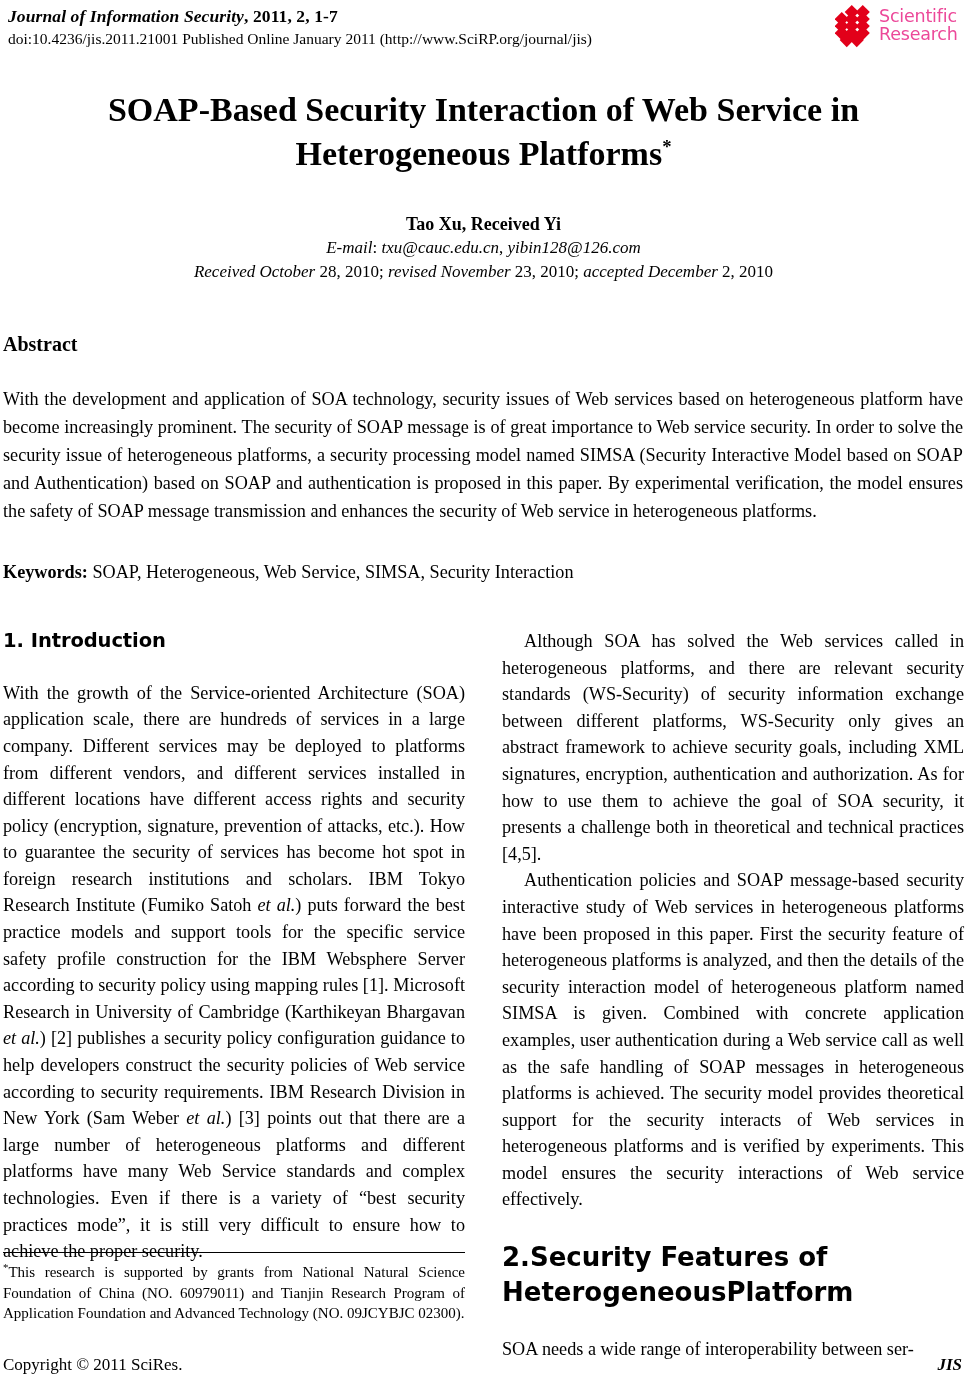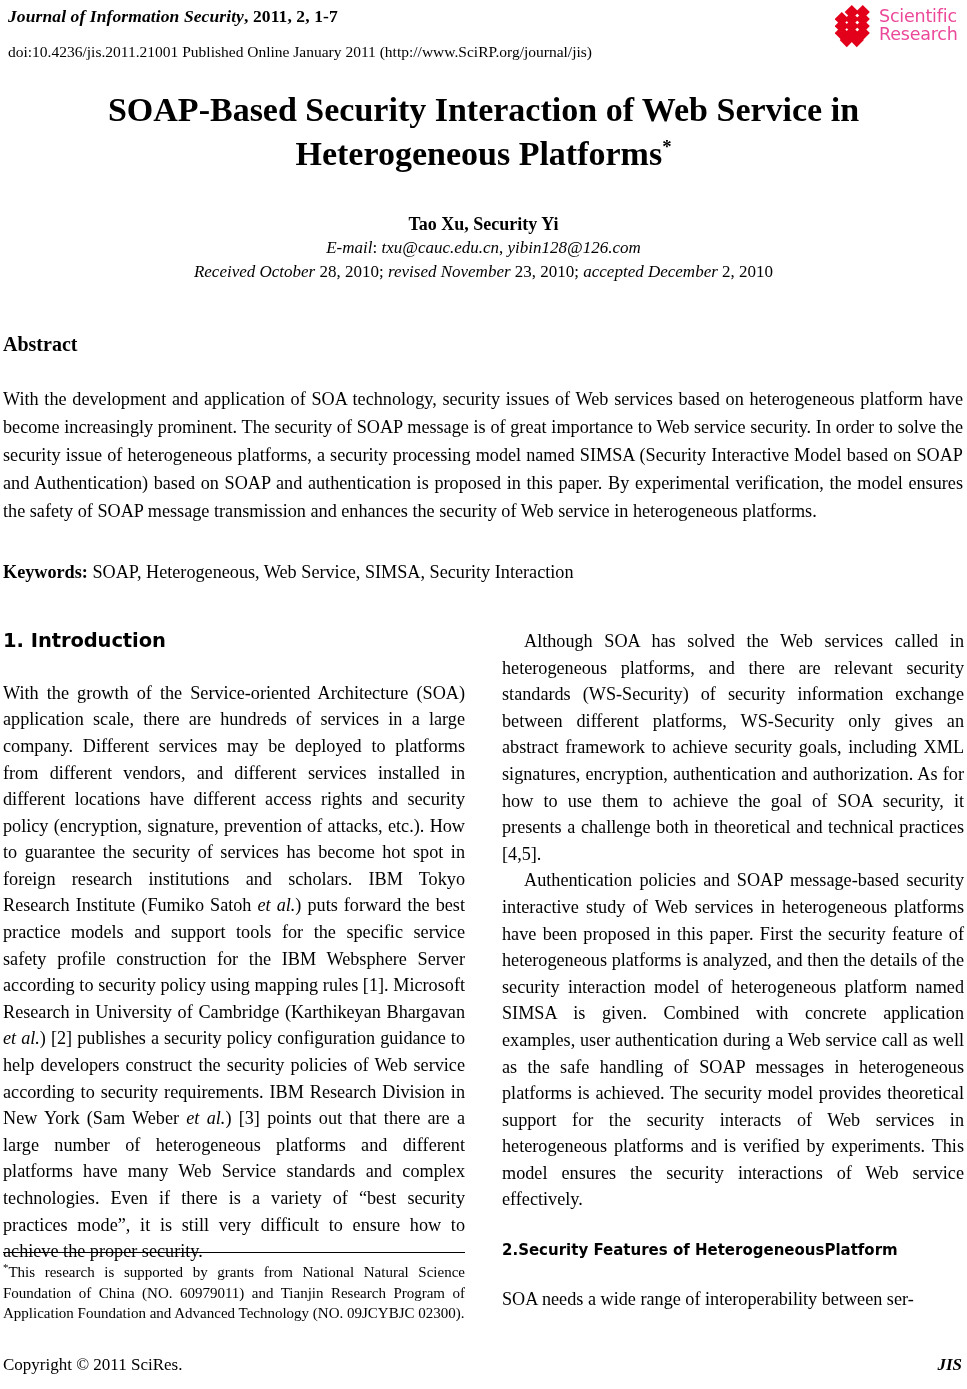--- a/index.html
+++ b/index.html
@@ -42,21 +42,21 @@
     line-height: 1.25;
     white-space: nowrap;
   }
   .masthead-journal .upright {
     font-style: normal;
   }
   .masthead-doi {
     font-family: "Liberation Serif", "DejaVu Serif", serif;
     font-size: 15.5px;
     line-height: 1.3;
-    margin-top: 14px;
+    margin-top: 1px;
     white-space: nowrap;
   }
 
   
   .logo {
     position: absolute;
     right: 0px;
     top: 2px;
     width: 132px;
     height: 48px;
@@ -201,21 +201,21 @@
     font-family: Liberation Serif, serif;
   }
   .col p.indent { text-indent: 22px; }
   .col p + p { margin-top: 0; }
 
   .col i, .col em { font-style: italic; }
 
   h2.section-head-2 {
     font-family: "DejaVu Sans", "Liberation Sans", sans-serif;
     font-weight: bold;
-    font-size: 15px;
+    font-size: 26px;
     line-height: 1.34;
     margin: 27px 0 26px 0;
     text-align: left;
   }
 
   
   .footnote {
     position: absolute;
     left: 3px;
     top: 1252px;
@@ -287,21 +287,21 @@
       <div>Scientific</div>
       <div>Research</div>
     </div>
   </div>
 
   <div class="title-block">
     <h1 class="paper-title"><span>SOAP-Based Security Interaction of Web Service in Heterogeneous Platforms</span><sup>*</sup></h1>
   </div>
 
   <div class="author-block">
-    <div class="authors">Tao Xu, Security Yi</div>
+    <div class="authors">Tao Xu, Received Yi</div>
     <div class="email-line"><span>E-mail</span><span class="upright">: </span><span>txu@cauc.edu.cn</span><span class="upright">, </span><span>yibin128@126.com</span></div>
     <div class="dates-line"><span>Received October</span><span class="upright">&nbsp;</span><span class="upright">28, 2010;</span>
       <span>revised November</span><span class="upright">&nbsp;</span><span class="upright">23, 2010;</span> <span>accepted December</span><span class="upright">&nbsp;</span><span class="upright">2, 2010</span></div>
   </div>
 
   <div class="abstract-head">Abstract</div>
   <div class="abstract-body">With the development and application of SOA technology, security issues of Web services based on heterogeneous platform have become increasingly prominent. The security of SOAP message is of great importance to Web service security. In order to solve the security issue of heterogeneous platforms, a security processing model named SIMSA (Security Interactive Model based on SOAP and Authentication) based on SOAP and authentication is proposed in this paper. By experimental verification, the model ensures the safety of SOAP message transmission and enhances the security of Web service in heterogeneous platforms.</div>
 
   <div class="keywords"><b>Keywords:</b> <span>SOAP, Heterogeneous, Web Service, SIMSA, Security Interaction</span></div>
 

